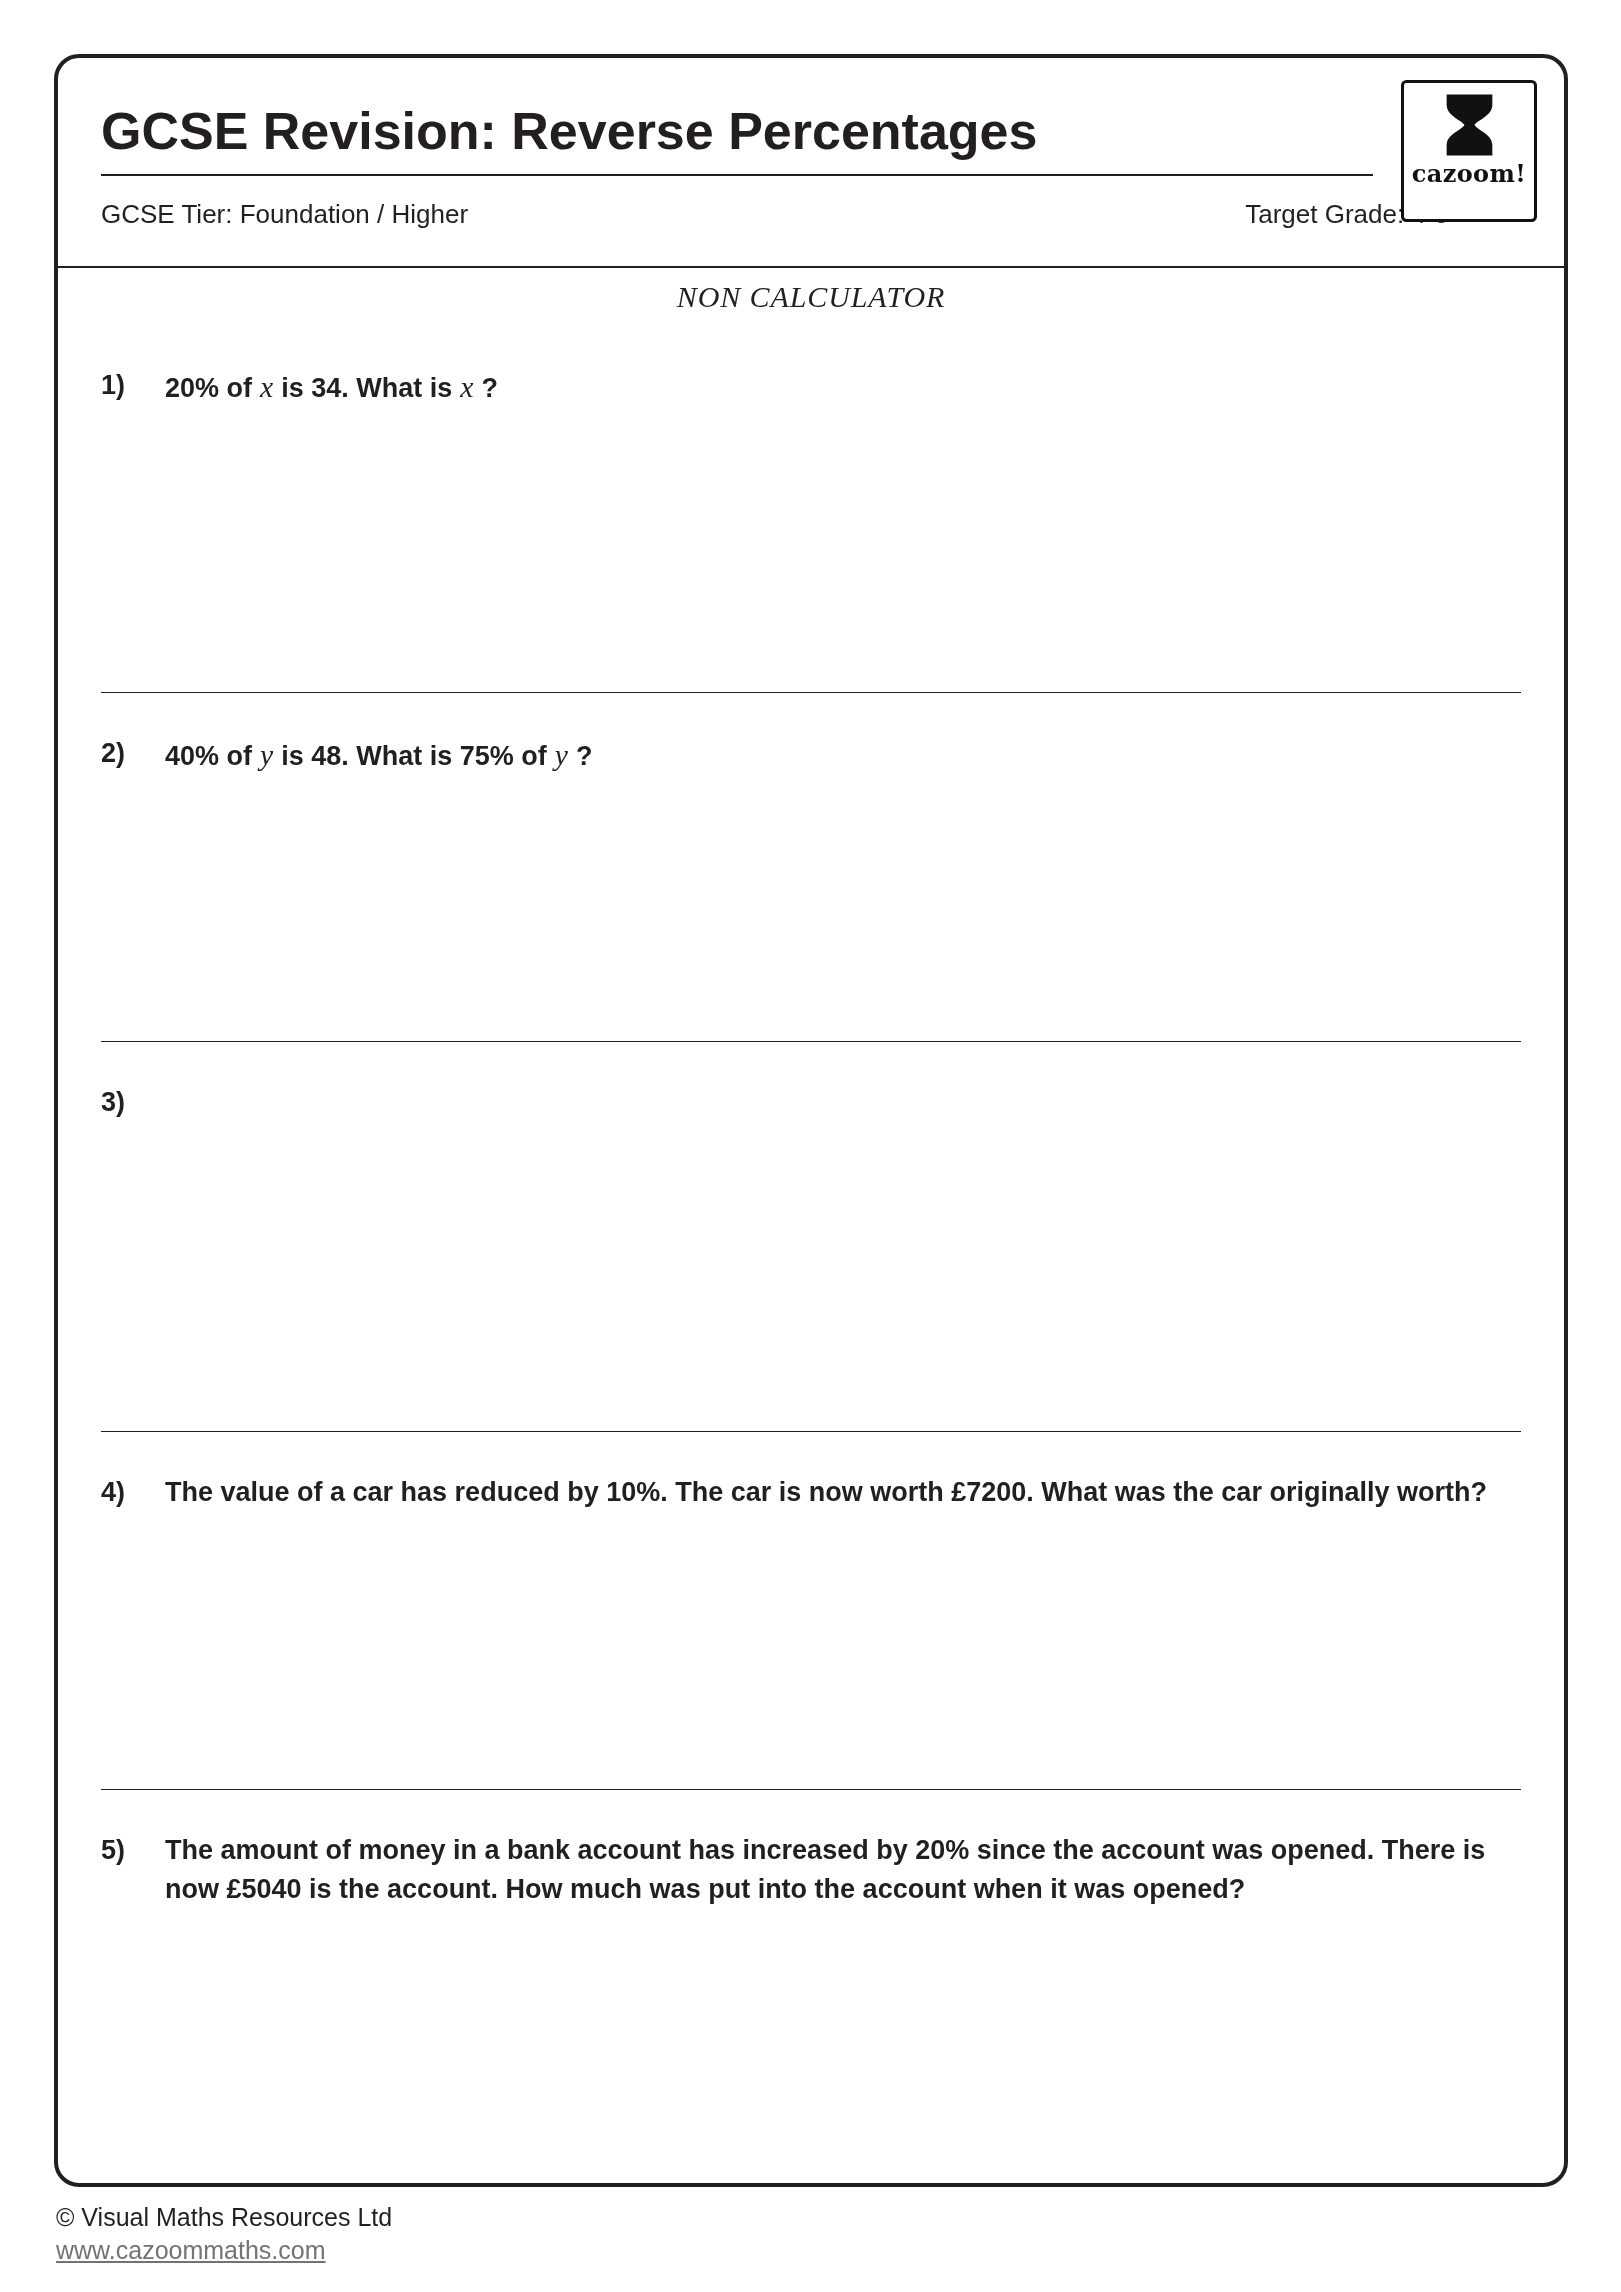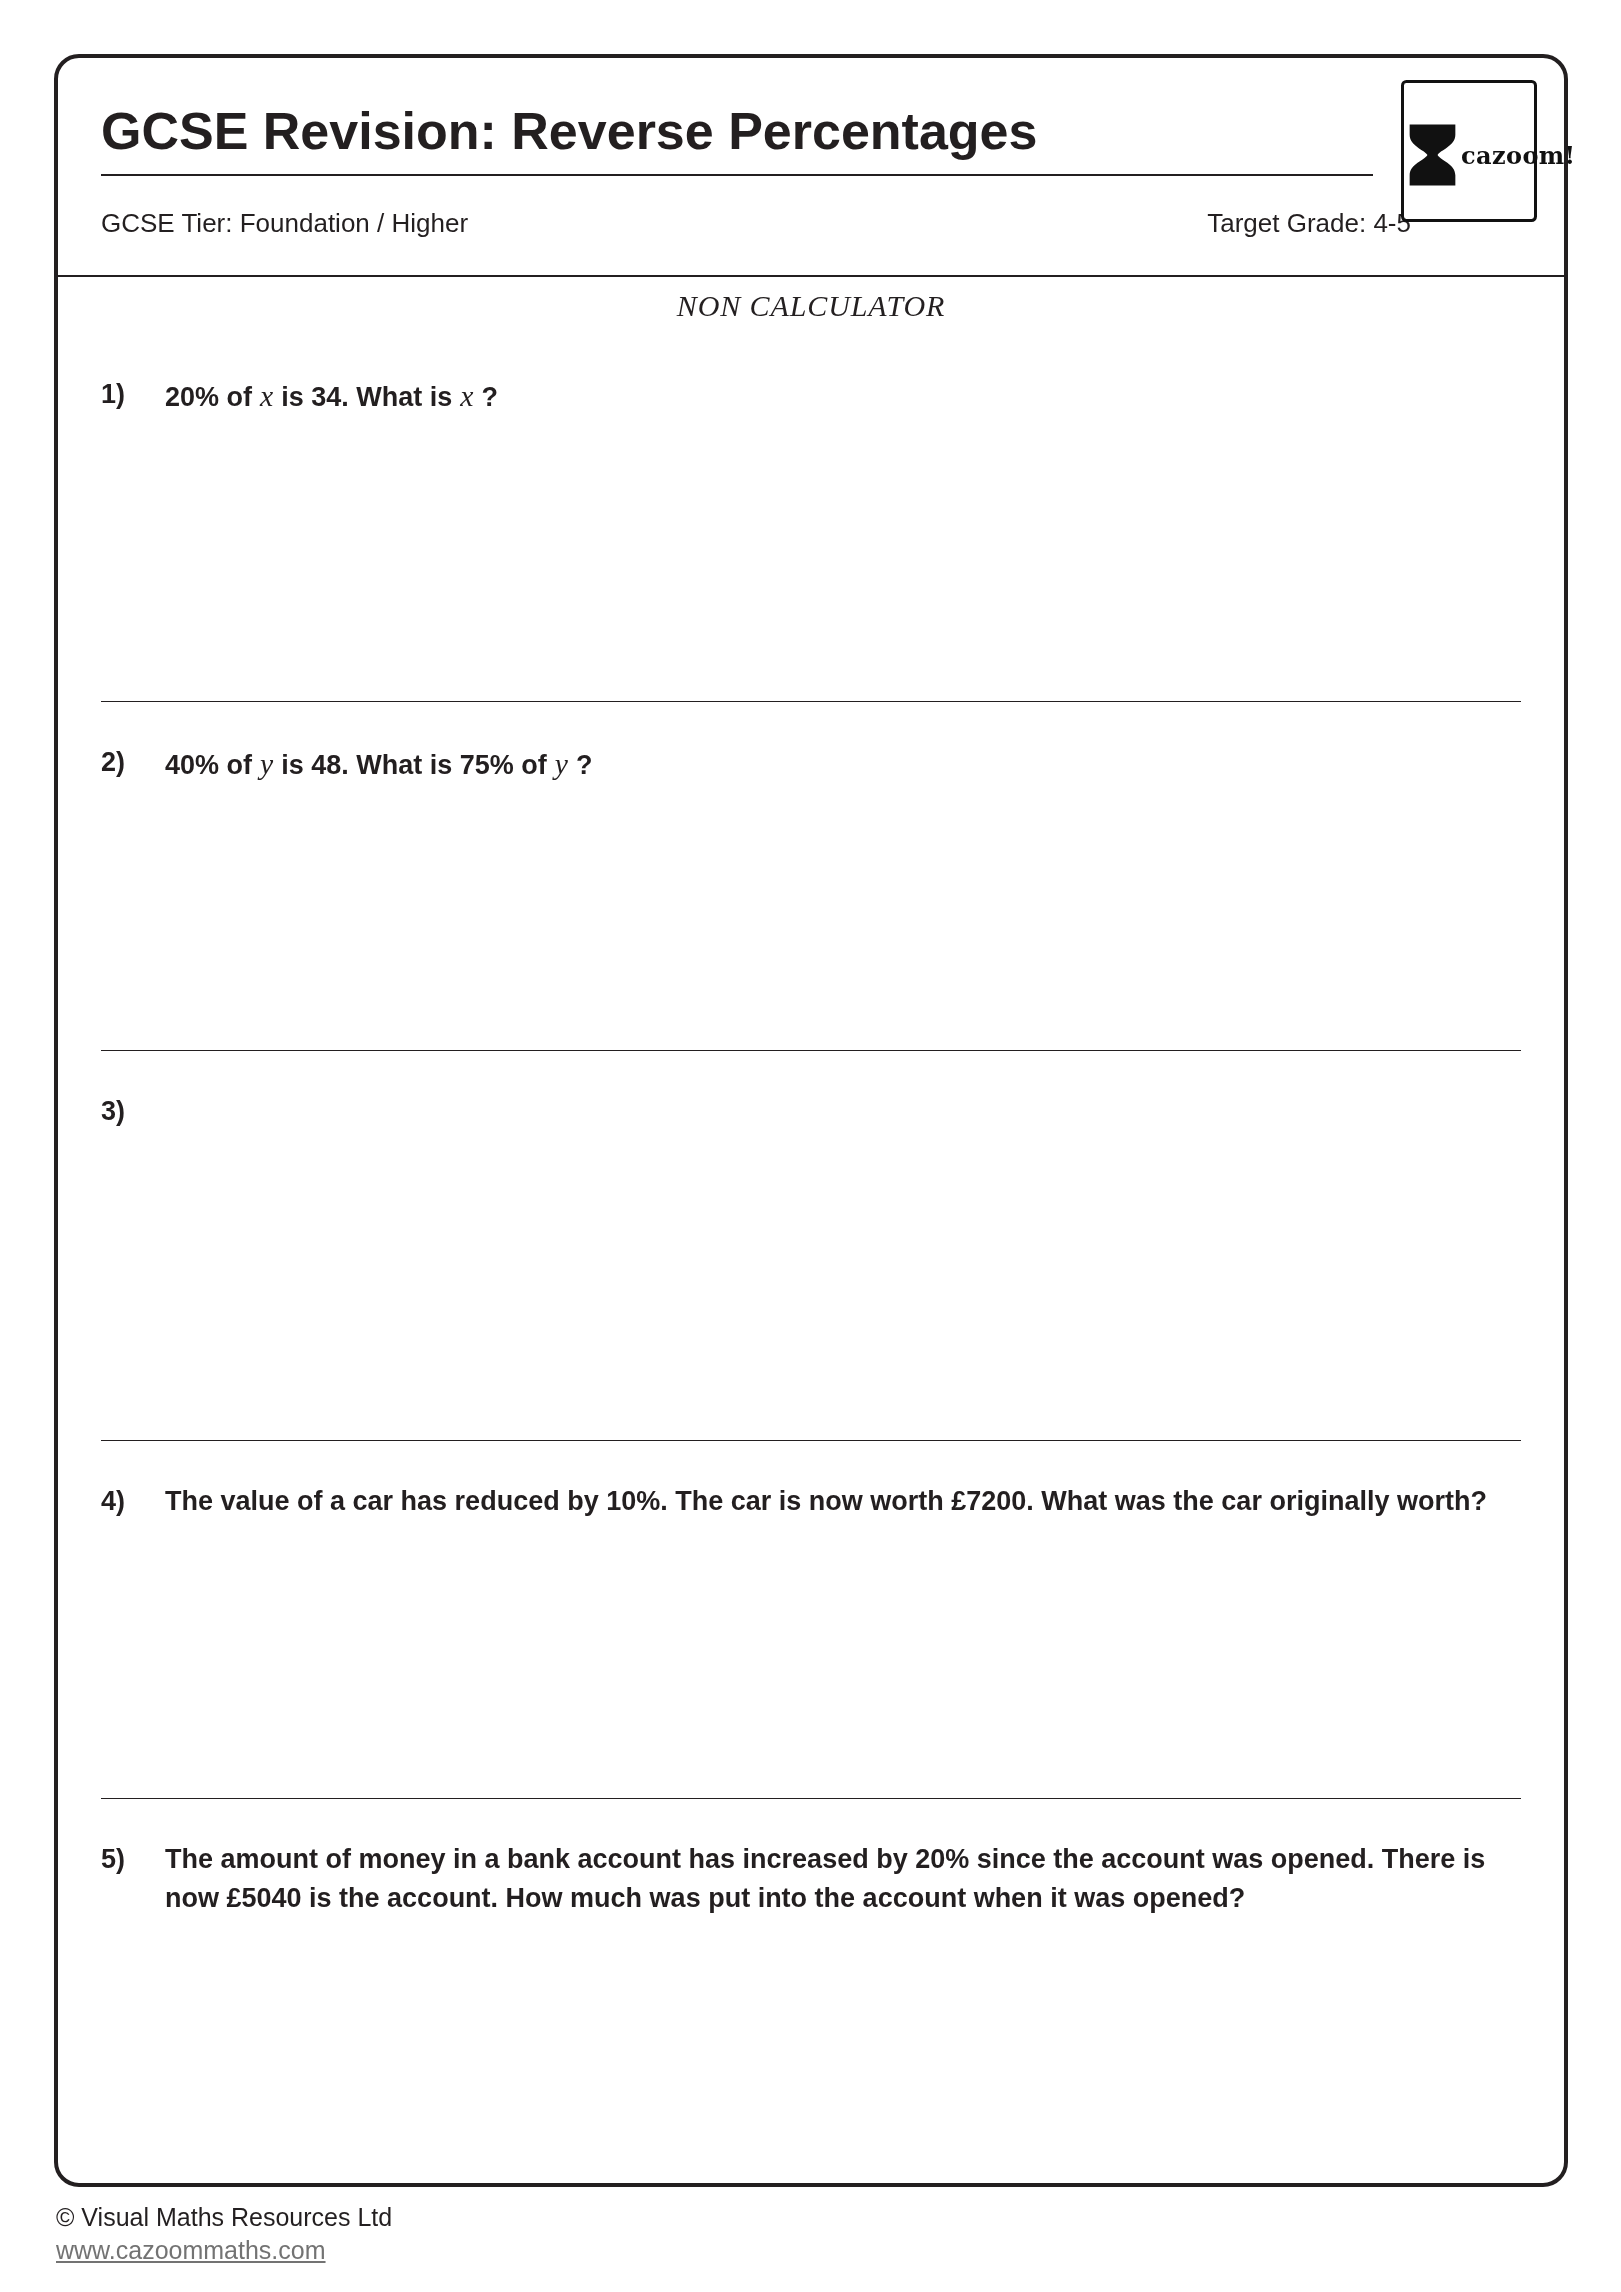--- a/index.html
+++ b/index.html
@@ -21,21 +21,21 @@
   }
 
   .header { position: relative; padding: 36px 43px 0 43px; }
 
   .logo {
     position: absolute; top: 21.5px; right: 27px;
     width: 136px; height: 142px;
     border: 3.6px solid #111;
     border-radius: 5.4px;
     background: #fff;
-    display: flex; flex-direction: row; align-items: center;
+    display: flex; flex-direction: column; align-items: center;
     padding-top: 9px;
   }
   .logo-icon svg { display: block; }
   .logo-text {
     font-family: "DejaVu Serif", serif;
     font-weight: bold;
     font-size: 24px;
     letter-spacing: 0.4px;
     margin-top: 1.8px;
     color: #111;
@@ -46,22 +46,22 @@
     font-size: 52px;
     font-weight: bold;
     line-height: 1.15;
     padding-bottom: 12.5px;
     border-bottom: 2.7px solid #231f20;
     color: #231f20;
   }
 
   .subheader {
     display: flex; justify-content: space-between;
-    margin-right: 110px;
-    padding: 32px 0 36px 0;
+    margin-right: 72px;
+    padding: 23px 0 36px 0;
     font-size: 26px;
   }
 
   .divider-full { border-top: 2.7px solid #231f20; }
 
   .content { padding: 0 43px; }
 
   .block { border-bottom: 1.8px solid #231f20; }
   .b1 { height: 425px; }
   .b2 { height: 349px; }

